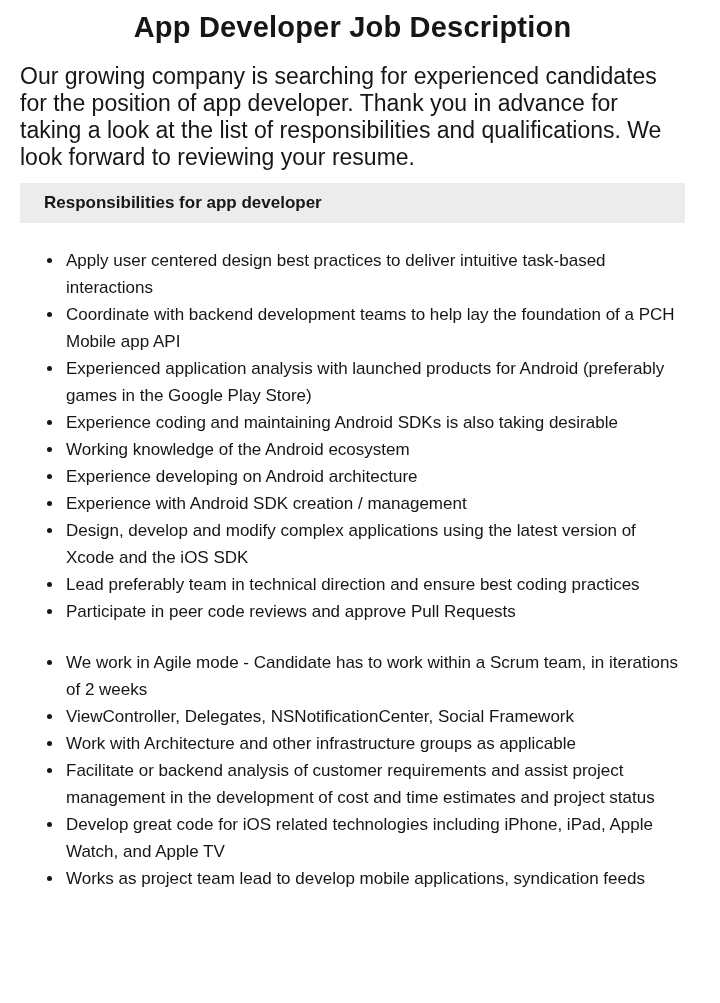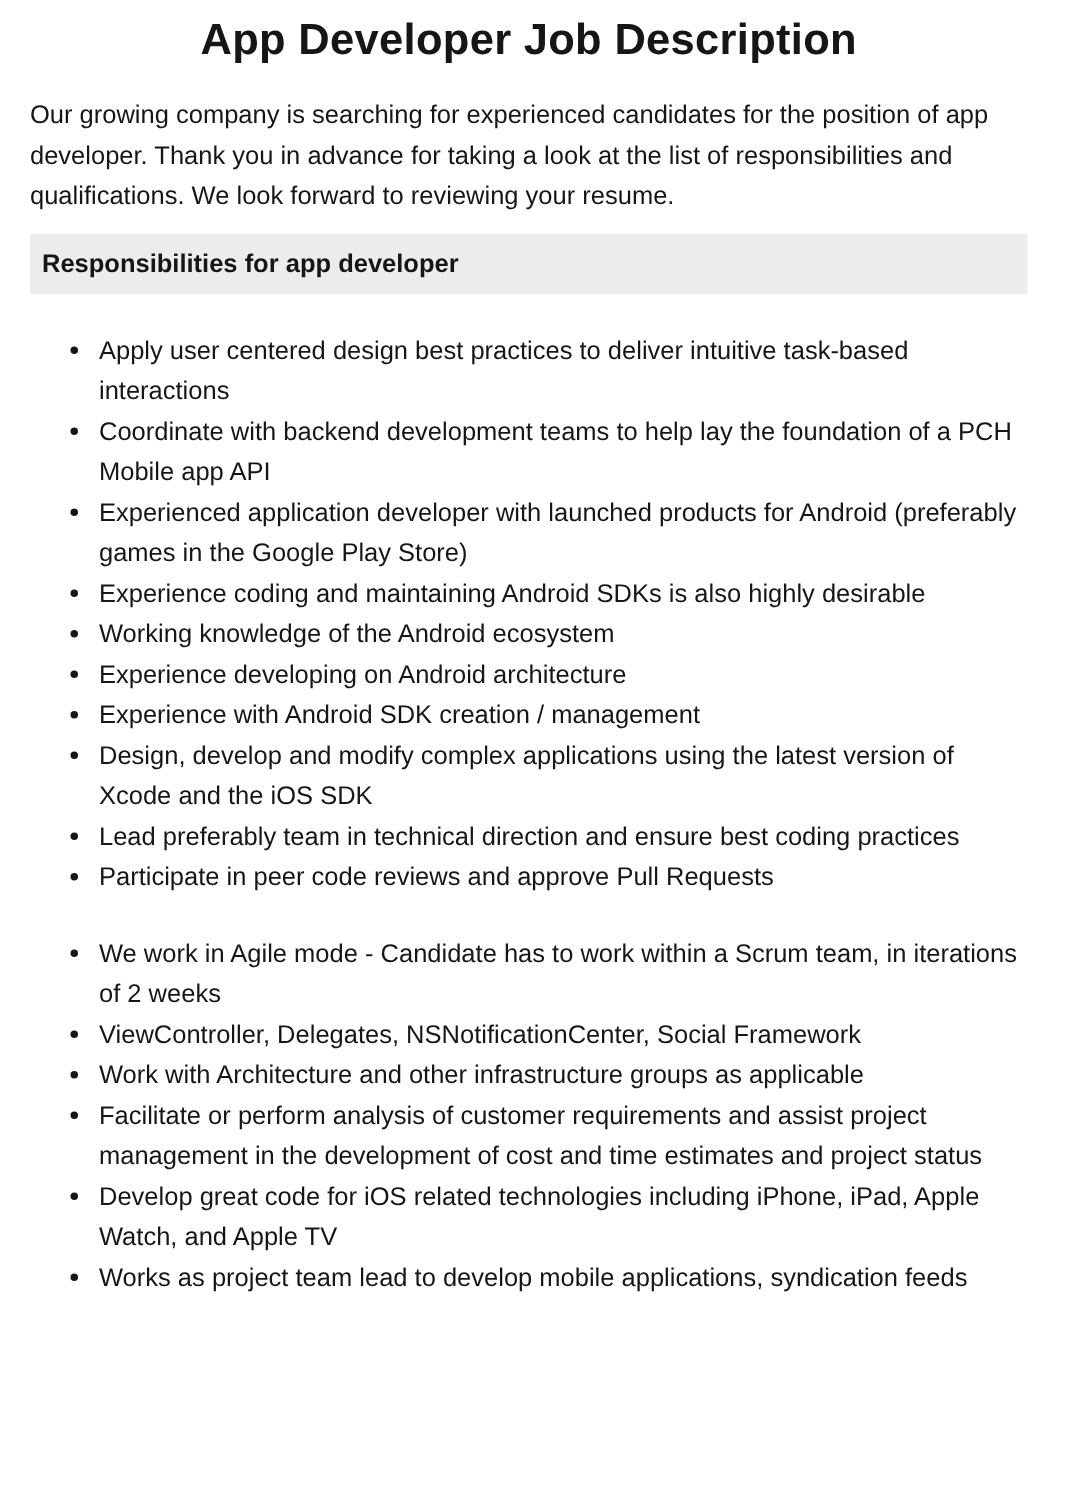--- a/index.html
+++ b/index.html
@@ -27,30 +27,30 @@
     }
     h1.page-title {
       font-size: 29px;
       line-height: 35px;
       font-weight: 700;
       text-align: center;
       margin: 10px 0 18px 0;
       letter-spacing: 0.2px;
     }
     p.intro {
-      font-size: 17px;
+      font-size: 23px;
       line-height: 27px;
       margin: 0 0 12px 0;
     }
     .section-bar {
       background: var(--section-bar-bg);
       font-size: 17px;
       line-height: 20px;
       font-weight: 700;
-      padding: 10px 8px;
+      padding: 10px 24px;
       margin: 0;
     }
     ul.bullet-list {
       margin: 24px 0 22px 0;
       padding: 0 0 0 44px;
       font-size: 17px;
       line-height: 27px;
       list-style: disc outside;
     }
     ul.bullet-list li {
@@ -65,35 +65,35 @@
 
   <h1 class="page-title">App Developer Job Description</h1>
 
   <p class="intro">Our growing company is searching for experienced candidates for the position of app developer. Thank you in advance for taking a look at the list of responsibilities and qualifications. We look forward to reviewing your resume.</p>
 
   <section>
     <div class="section-bar">Responsibilities for app developer</div>
     <ul class="bullet-list">
       <li>Apply user centered design best practices to deliver intuitive task-based interactions</li>
       <li>Coordinate with backend development teams to help lay the foundation of a PCH Mobile app API</li>
-      <li>Experienced application developer with launched products for Android (preferably games in the Google Play Store)</li>
-      <li>Experience coding and maintaining Android SDKs is also highly desirable</li>
+      <li>Experienced application analysis with launched products for Android (preferably games in the Google Play Store)</li>
+      <li>Experience coding and maintaining Android SDKs is also taking desirable</li>
       <li>Working knowledge of the Android ecosystem</li>
       <li>Experience developing on Android architecture</li>
       <li>Experience with Android SDK creation / management</li>
       <li>Design, develop and modify complex applications using the latest version of Xcode and the iOS SDK</li>
       <li>Lead preferably team in technical direction and ensure best coding practices</li>
       <li>Participate in peer code reviews and approve Pull Requests</li>
     </ul>
   </section>
 
   <section>
     <ul class="bullet-list">
       <li>We work in Agile mode - Candidate has to work within a Scrum team, in iterations of 2 weeks</li>
       <li>ViewController, Delegates, NSNotificationCenter, Social Framework</li>
       <li>Work with Architecture and other infrastructure groups as applicable</li>
-      <li>Facilitate or perform analysis of customer requirements and assist project management in the development of cost and time estimates and project status</li>
+      <li>Facilitate or backend analysis of customer requirements and assist project management in the development of cost and time estimates and project status</li>
       <li>Develop great code for iOS related technologies including iPhone, iPad, Apple Watch, and Apple TV</li>
       <li>Works as project team lead to develop mobile applications, syndication feeds</li>
     </ul>
   </section>
 
 </main>
 
 </body></html>

